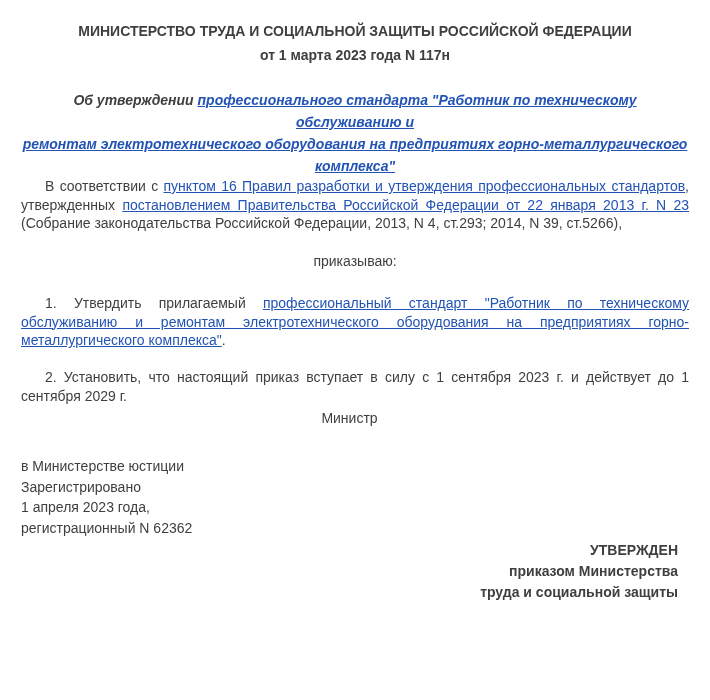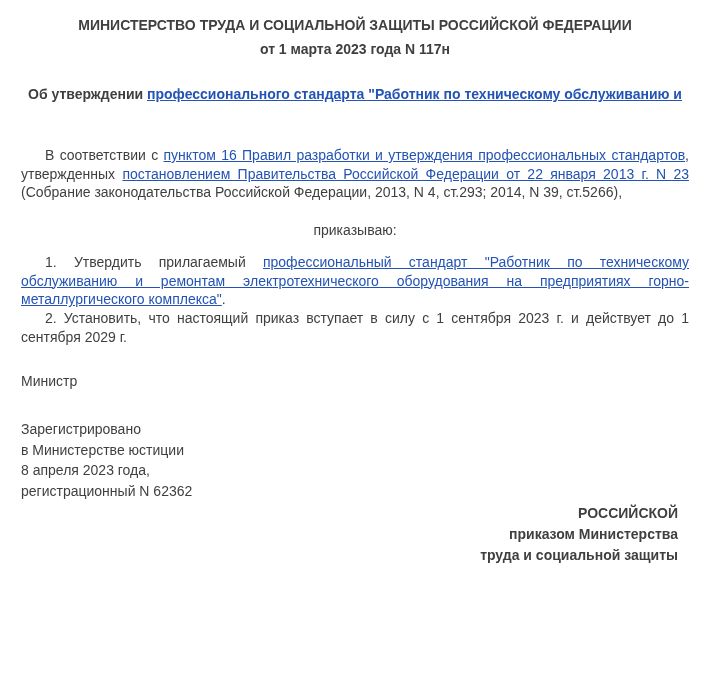--- a/index.html
+++ b/index.html
@@ -13,70 +13,72 @@
     background:var(--bg-color);
     font-family:"Liberation Sans", sans-serif;
     font-size:14px;line-height:19px;
     color:var(--text-color);
     overflow:hidden;
   }
   .page{padding:0 21px;}
   p{margin:0;text-align:center;}
   a{color:var(--link-color);text-decoration:underline;cursor:pointer;}
   .center-bold{text-align:center;font-weight:bold;}
-  .ministry{padding-top:16px;}
+  .ministry{padding-top:22px;}
   .doc-type{margin-top:13px;}
   .doc-date{margin-top:5px;}
   .doc-title{
     margin-top:24px;
     font-weight:bold;text-align:center;
     line-height:22px;
+    font-style:italic;
   }
-  .preamble{margin-top:41px;text-align:justify;text-indent:24px;line-height:18.7px;}
+  .preamble{text-align:justify;text-indent:24px;line-height:18.7px;}
   .order-verb{margin-top:19px;line-height:18.7px;}
   .item{text-align:justify;text-indent:24px;line-height:18.7px;}
-  .item-1{margin-top:13px;}
-  .item-2{}
-  .signature{margin-top:24px;text-align:left;line-height:22px;margin-right:11px;}
+  .item-1{margin-top:23px;}
+  .item-2{margin-top:18px;}
+  .signature{margin-top:2px;text-align:center;line-height:22px;margin-right:11px;}
   .registration{margin-top:27px;line-height:20.5px;}
   .approval{margin-top:2px;text-align:right;font-weight:bold;line-height:21px;margin-right:11px;}
 </style>
 </head>
 <body>
 
 <div class="page">
 
   <p class="center-bold ministry">МИНИСТЕРСТВО ТРУДА И СОЦИАЛЬНОЙ ЗАЩИТЫ РОССИЙСКОЙ ФЕДЕРАЦИИ</p>
 
 
   <p class="center-bold doc-date">от 1 марта 2023 года N 117н</p>
 
   <div class="doc-title">
     <div><span>Об утверждении </span><a>профессионального стандарта "Работник по техническому обслуживанию и</a></div>
+    <div><a>ремонтам электротехнического оборудования на предприятиях горно-металлургического комплекса"</a></div>
   </div>
 
   <p class="preamble"><span>В соответствии с </span><a>пунктом 16 Правил разработки и утверждения профессиональных стандартов</a><span>, утвержденных </span><a>постановлением Правительства Российской Федерации от 22 января 2013 г. N 23</a><span> (Собрание законодательства Российской Федерации, 2013, N 4, ст.293; 2014, N 39, ст.5266),</span></p>
 
   <p class="order-verb">приказываю:</p>
 
   <p class="item item-1"><span>1. Утвердить прилагаемый </span><a>профессиональный стандарт "Работник по техническому обслуживанию и ремонтам электротехнического оборудования на предприятиях горно-металлургического комплекса"</a><span>.</span></p>
 
   <p class="item item-2">2. Установить, что настоящий приказ вступает в силу с 1 сентября 2023 г. и действует до 1 сентября 2029 г.</p>
 
   <div class="signature">
     <div>Министр</div>
   </div>
 
   <div class="registration">
+    <div>в Министерстве юстиции</div>
     <div>Зарегистрировано</div>
-    <div>в Министерстве юстиции</div>
-    <div>8 апреля 2023 года,</div>
+    <div>1 апреля 2023 года,</div>
     <div>регистрационный N 62362</div>
   </div>
 
   <div class="approval">
-    <div>РОССИЙСКОЙ</div>
+    <div>УТВЕРЖДЕН</div>
     <div>приказом Министерства</div>
     <div>труда и социальной защиты</div>
 
   </div>
 
 </div>
 
 </body></html>

